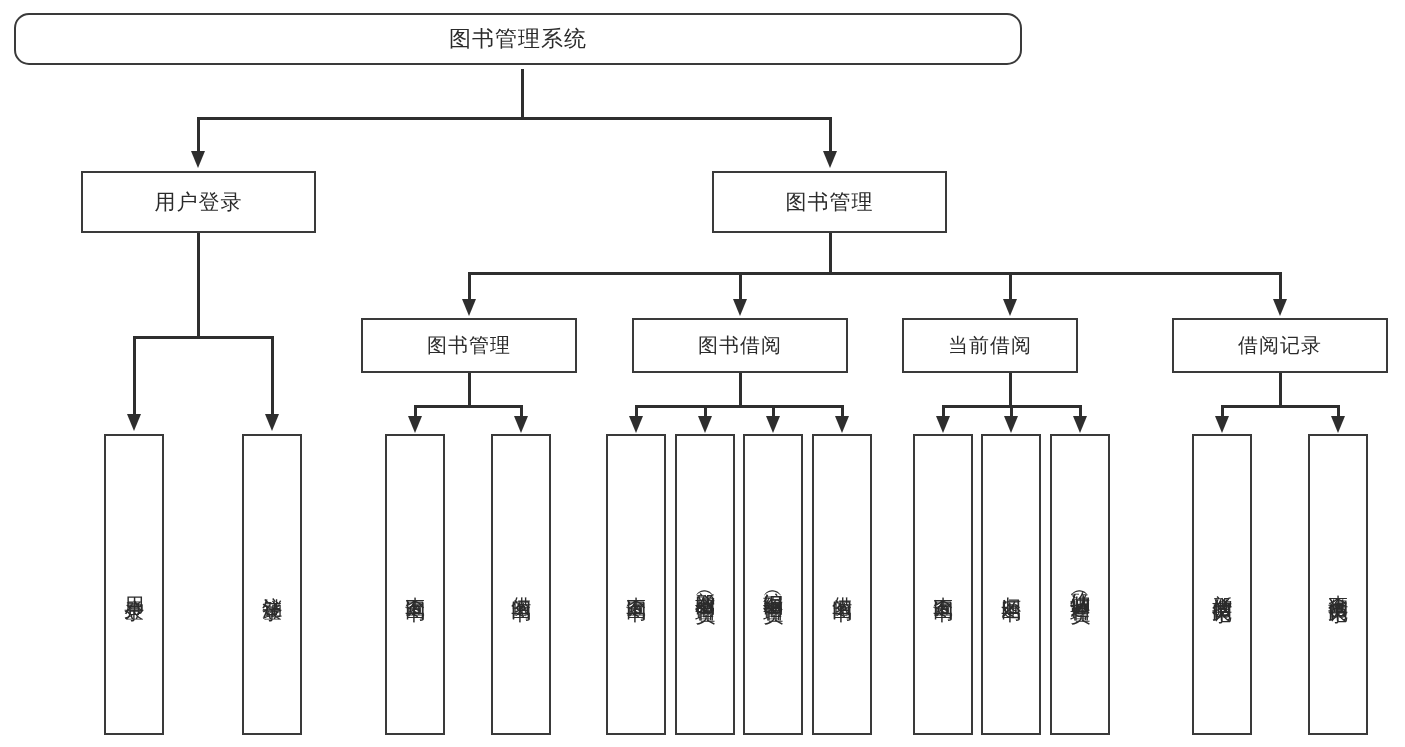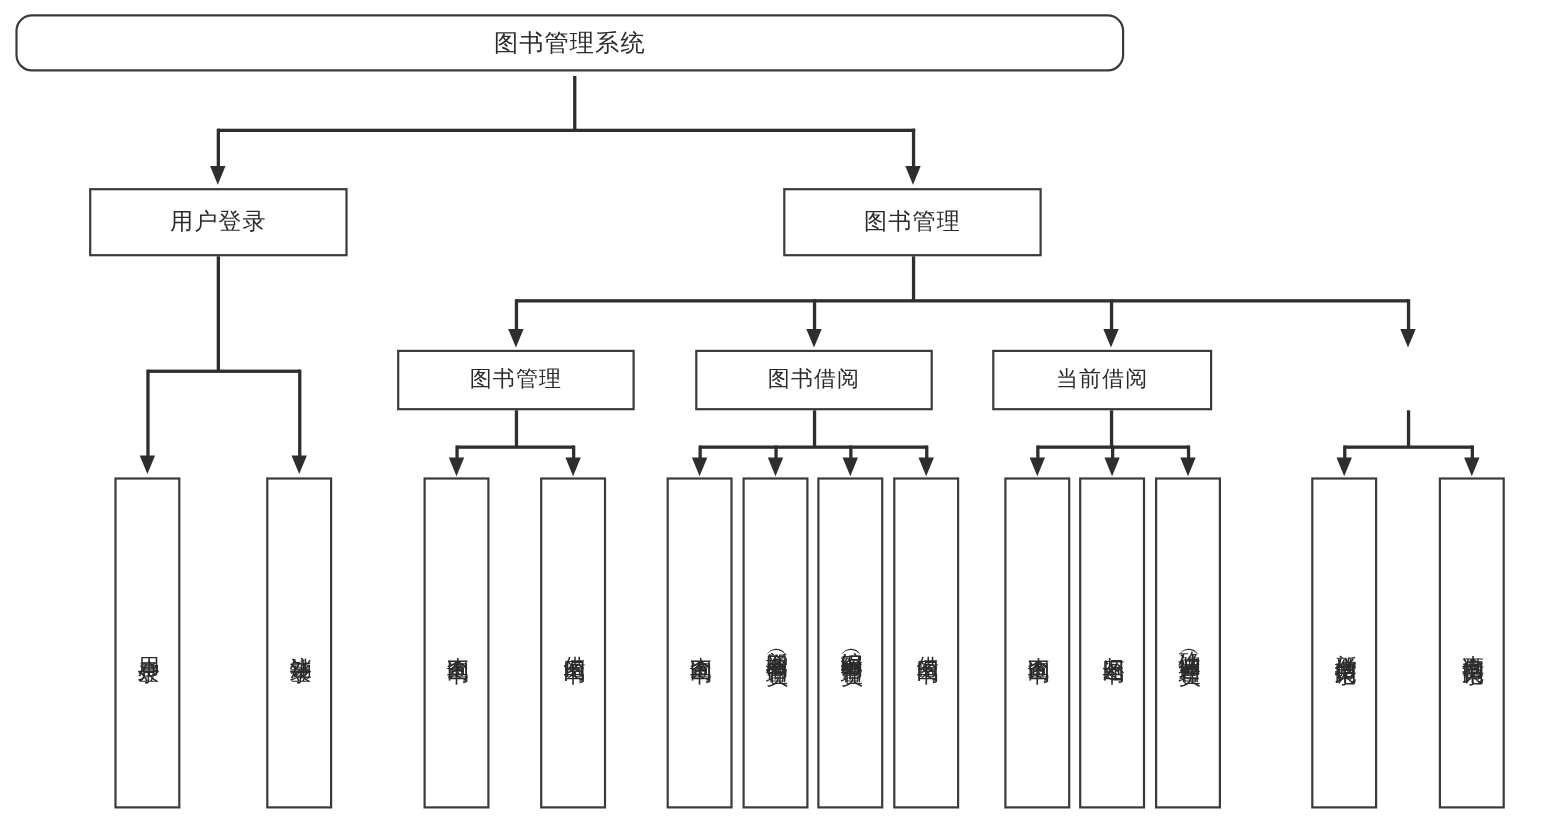--- a/index.html
+++ b/index.html
@@ -124,24 +124,27 @@
   <div class="arrow" style="left:1273px;top:299px;"></div>
 
   <div class="node level3" style="left:361px;top:318px;width:216px;height:55px;">
     <span class="label">图书管理</span>
   </div>
 
   <div class="node level3" style="left:632px;top:318px;width:216px;height:55px;">
     <span class="label">图书借阅</span>
   </div>
 
-  <div class="node level3" style="left:902px;top:318px;width:200px;height:55px;">
+  <div class="node level3" style="left:902px;top:318px;width:176px;height:55px;">
     <span class="label">当前借阅</span>
   </div>
 
+  <div class="node level3" style="left:1172px;top:318px;width:216px;height:55px;">
+    <span class="label">借阅记录</span>
+  </div>
 
   <div class="vline" style="left:468px;top:373px;height:33px;"></div>
   <div class="hline" style="left:415px;top:405px;width:107px;"></div>
   <div class="vline" style="left:414px;top:405px;height:12px;"></div>
   <div class="arrow" style="left:408px;top:416px;"></div>
   <div class="vline" style="left:520px;top:405px;height:12px;"></div>
   <div class="arrow" style="left:514px;top:416px;"></div>
 
   <div class="vline" style="left:739px;top:373px;height:33px;"></div>
   <div class="hline" style="left:636px;top:405px;width:207px;"></div>

